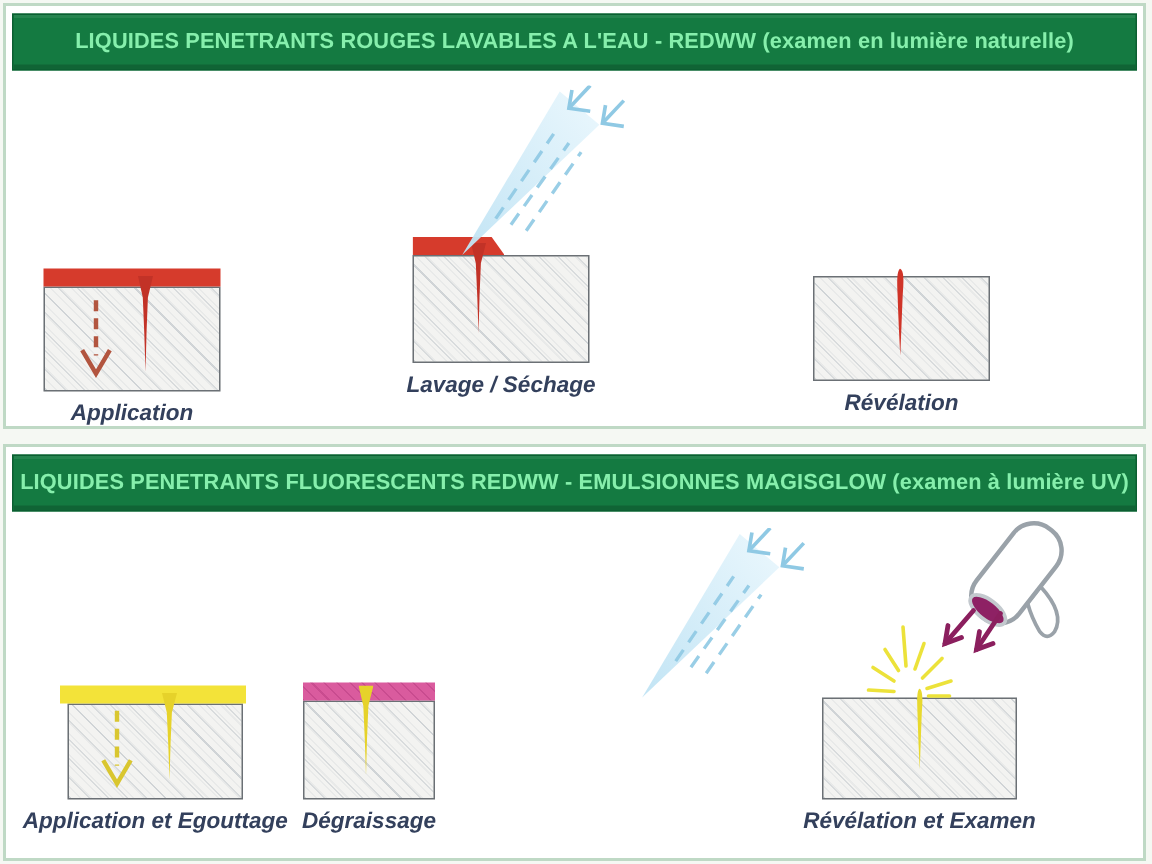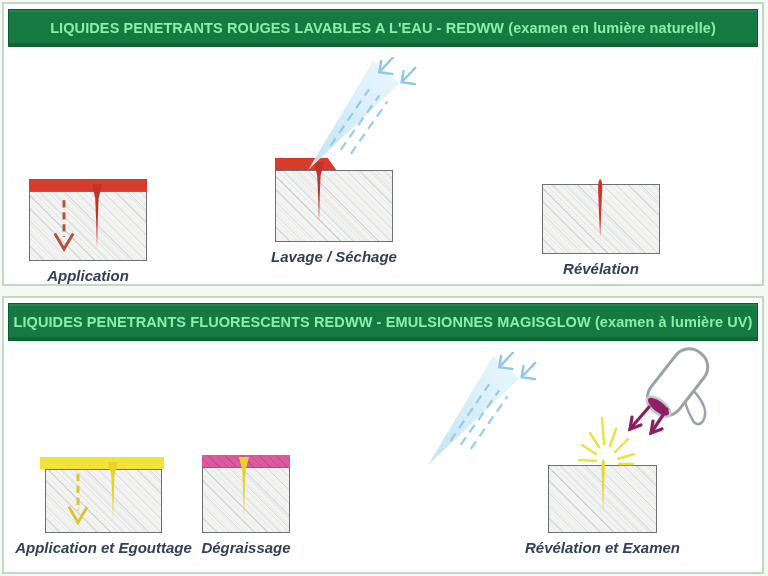--- a/index.html
+++ b/index.html
@@ -152,21 +152,21 @@
         <path d="M48 96 L84 44"></path>
     </g>
     <g stroke="#8fc9e4" stroke-width="2.4" fill="none">
       <line x1="90" y1="0" x2="76" y2="15"></line>
         <polyline points="78,3 76,15 90,17"></polyline>
       <line x1="112" y1="10" x2="98" y2="25"></line>
         <polyline points="100,13 98,25 112,27"></polyline>
     </g>
   </svg>
 
-  <div class="fig" style="left:544px;top:167px;width:109px;height:68px;border-radius:31px;">
+  <div class="fig" style="left:544px;top:167px;width:130px;height:68px;border-radius:31px;">
     <div class="block" style="top:0;height:68px;"></div>
     <svg class="crack" style="left:50%;top:-6px;height:56px;width:10px;color:#e8d92e;" viewBox="0 0 12 60" preserveAspectRatio="none">
       <path d="M6 0 C8.8 1.5 8.6 8 7.8 18 C7.3 30 6.8 44 6.2 58 C5.4 44 4.8 30 4.4 18 C4 8 3.8 2 6 0 Z" fill="currentColor"></path>
     </svg>
     <div class="fig-label">Révélation et Examen</div>
   </div>
 
   <svg class="overlay" style="left:562px;top:116px;width:80px;height:55px;" viewBox="0 0 80 55">
     <g stroke="#ece23a" stroke-width="2.4" stroke-linecap="round">
       <line x1="30" y1="47" x2="13" y2="46"></line>

